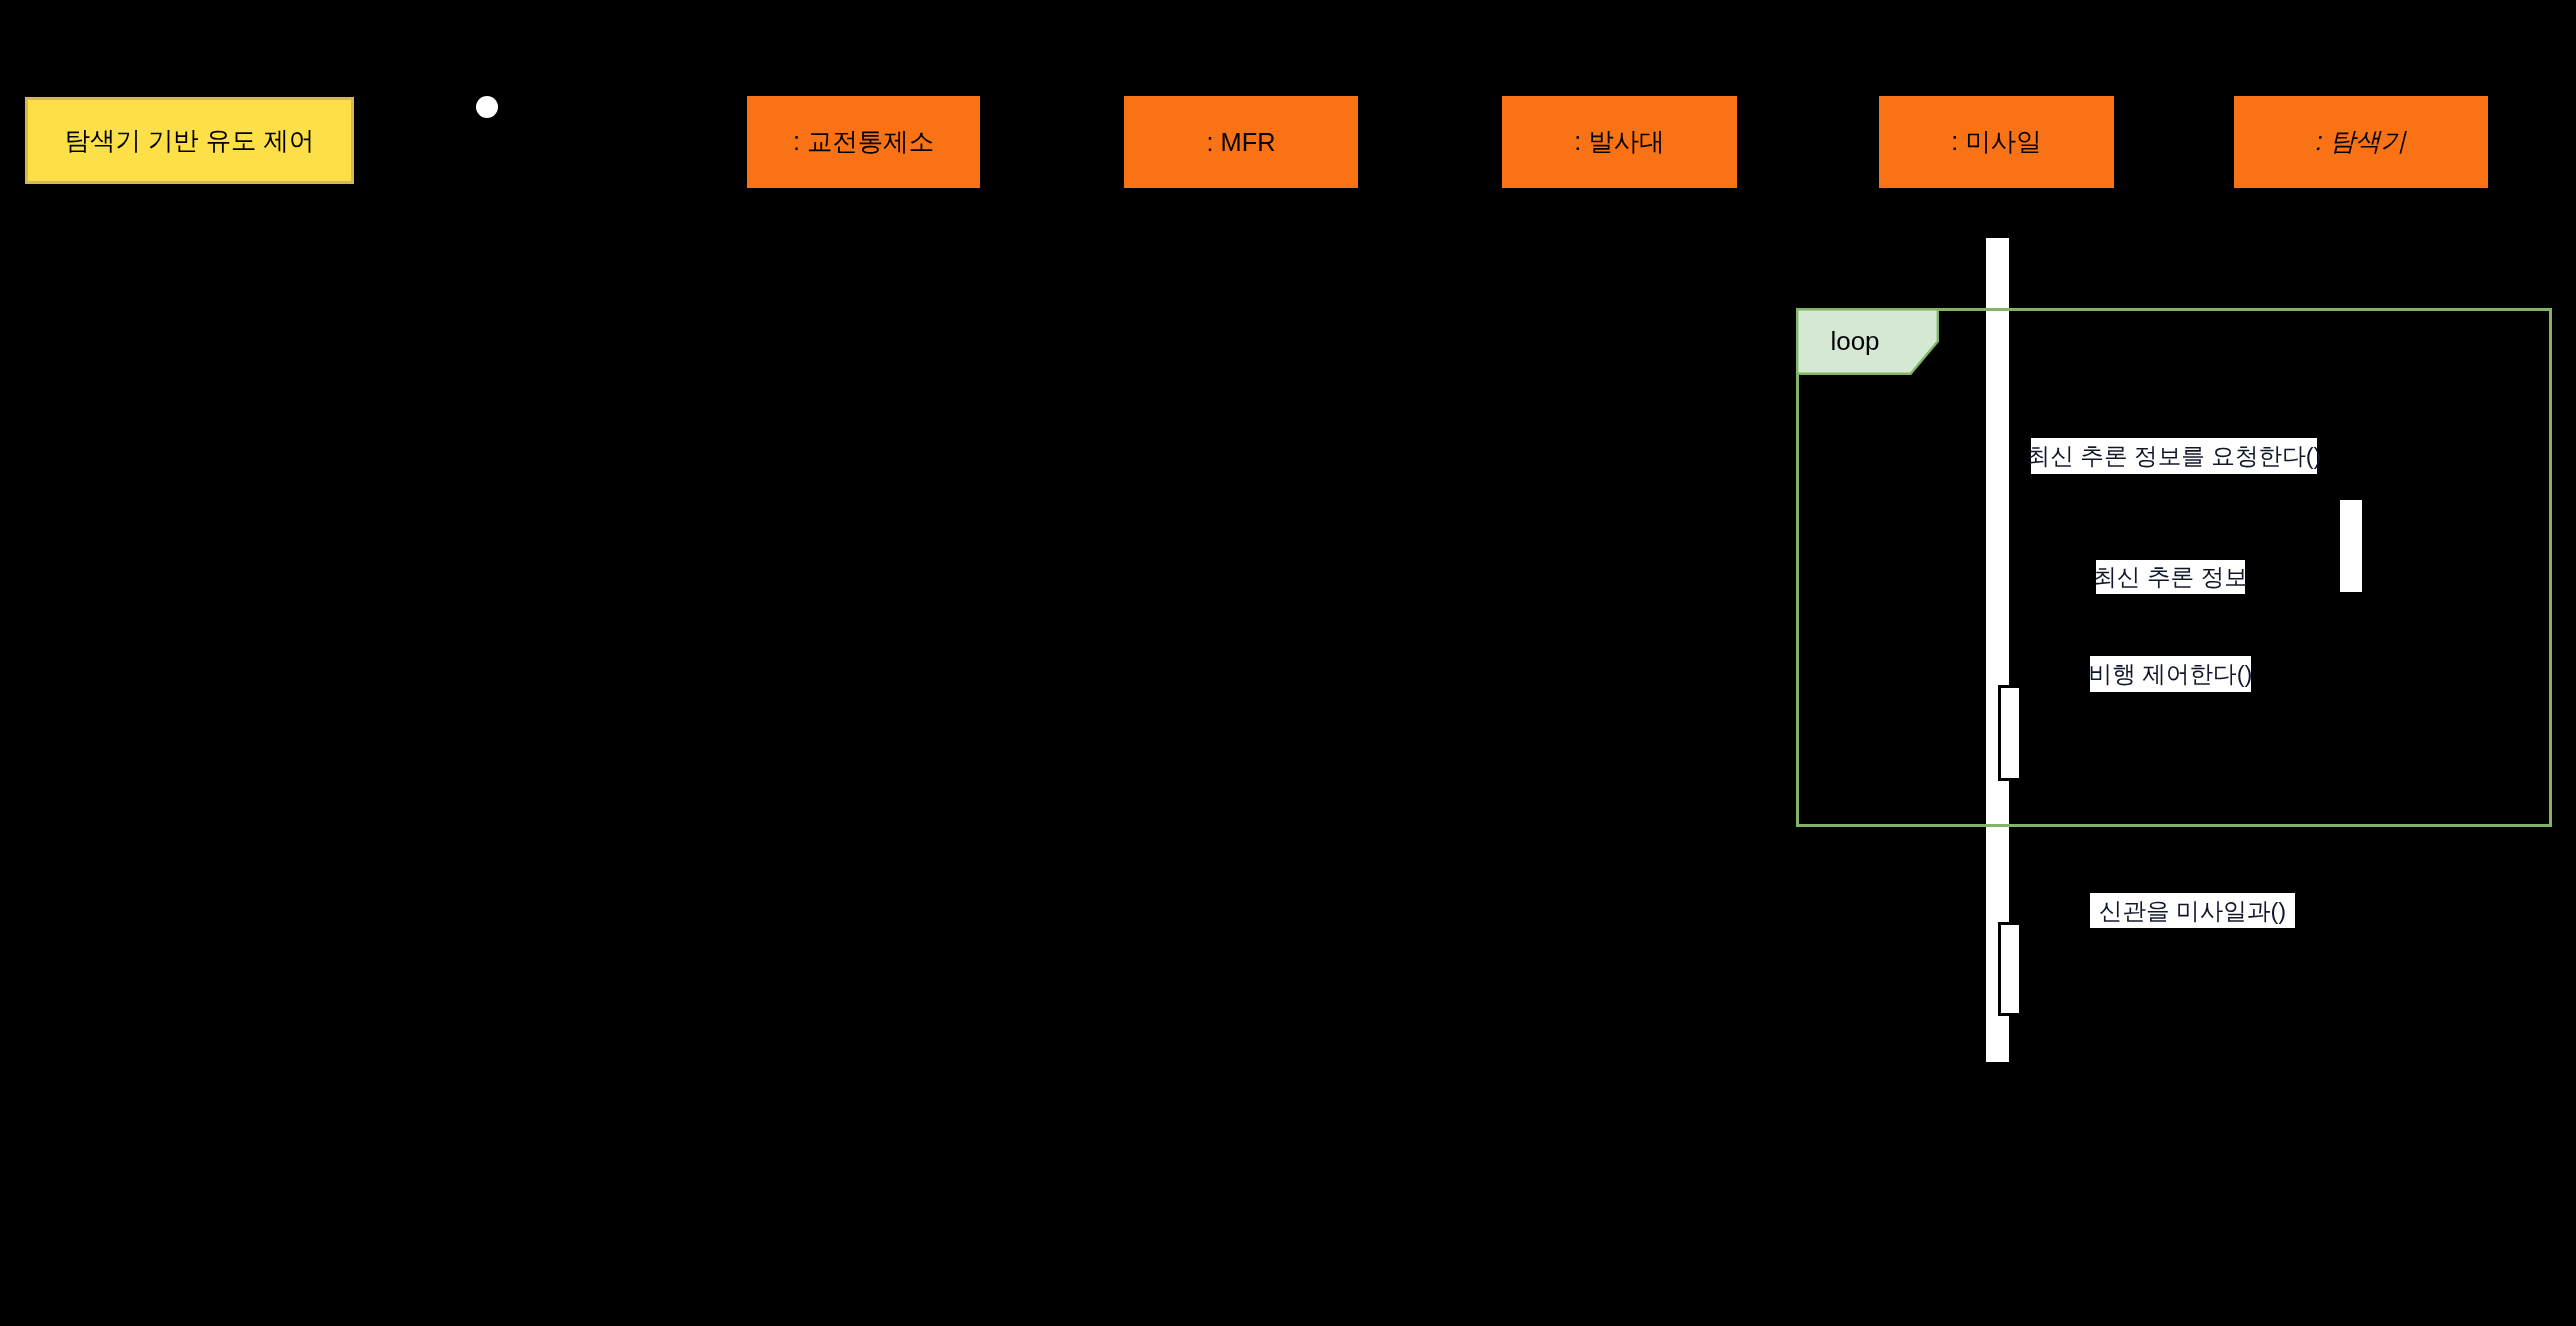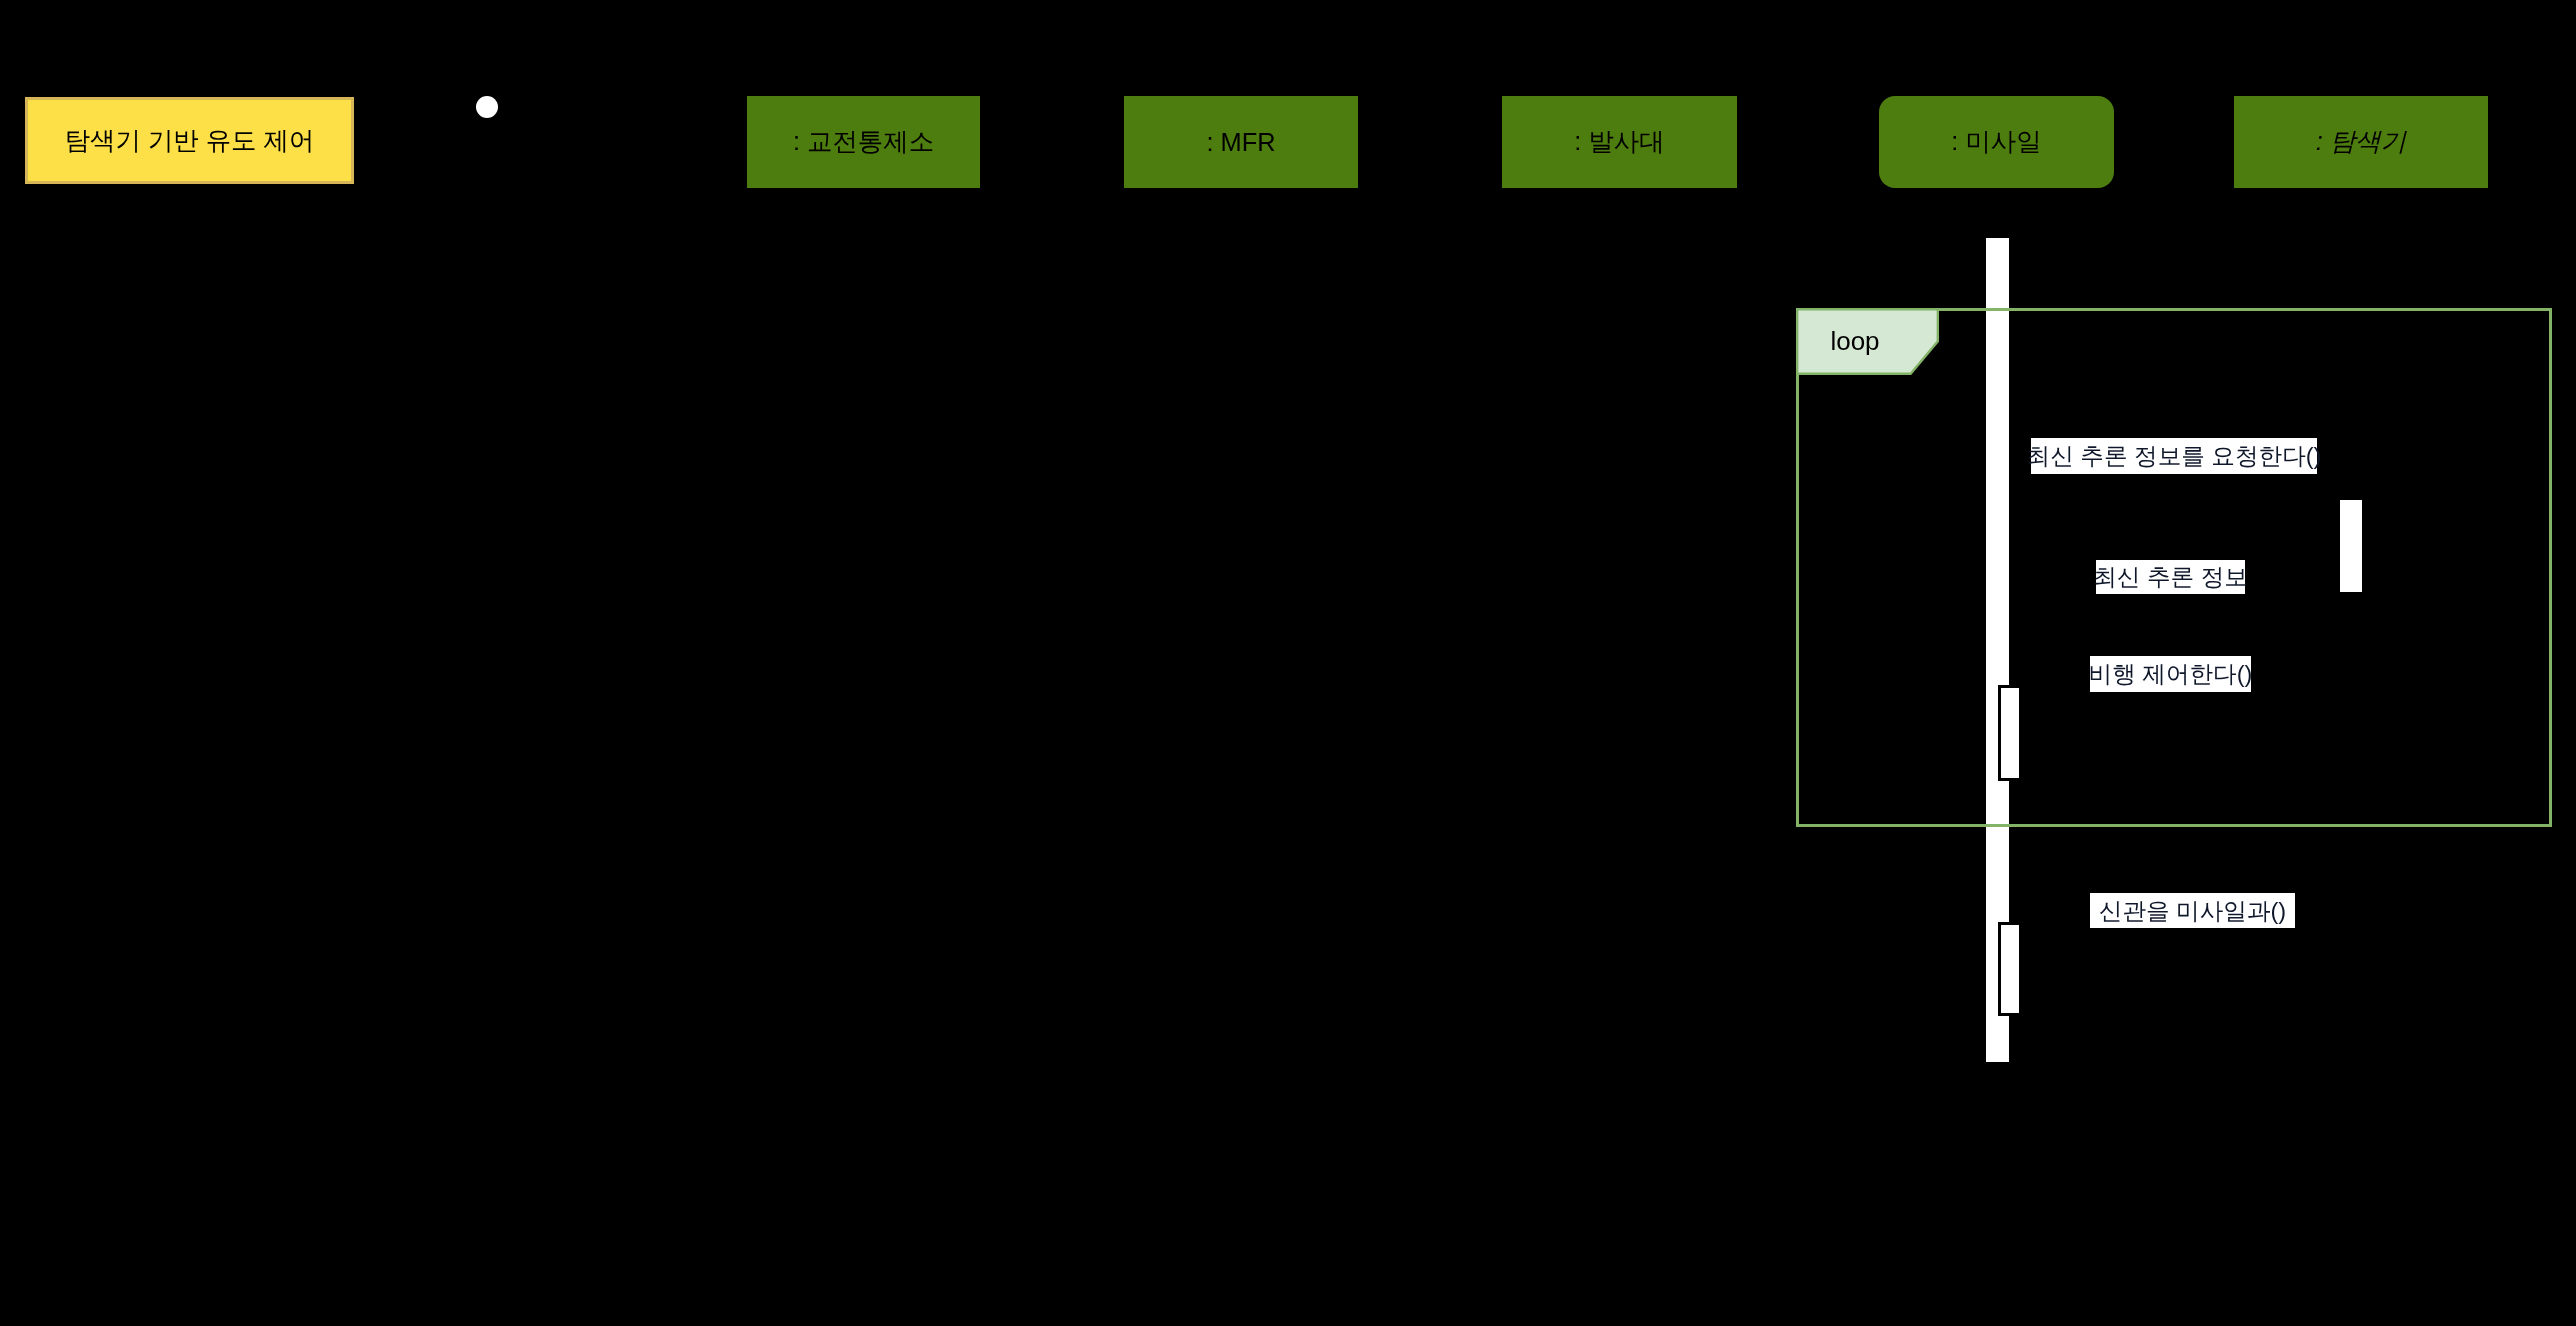--- a/index.html
+++ b/index.html
@@ -16,28 +16,28 @@
     display:flex;align-items:center;justify-content:center;
     font-size:25.4px;z-index:4;
   }
   
   .start-circle{
     left:476px;top:96px;width:22px;height:22px;border-radius:50%;
     background:#FFFFFF;z-index:4;
   }
   
   .head{
-    top:96px;height:92px;background:#4d7c0f;
+    top:96px;height:92px;background:#f97316;
     display:flex;align-items:center;justify-content:center;
     font-size:25.4px;z-index:4;
   }
   .head.h1{left:747px;width:233px;}
   .head.h2{left:1124px;width:234px;}
   .head.h3{left:1502px;width:235px;}
-  .head.h4{left:1879px;width:235px;border-radius:16px;}
+  .head.h4{left:1879px;width:235px;}
   .head.h5{left:2234px;width:254px;font-style:italic;}
   
   .act{background:#FFFFFF;z-index:1;}
   .act-missile{left:1986px;top:238px;width:23px;height:824px;}
   .act-seeker{left:2340px;top:500px;width:22.4px;height:92px;}
   .act-nested{left:1998px;width:23.6px;background:#FFFFFF;border:3.5px solid #000000;z-index:3;}
   .act-nested.n1{top:685px;height:96px;}
   .act-nested.n2{top:922px;height:94px;}
   
   .loop-frame{

